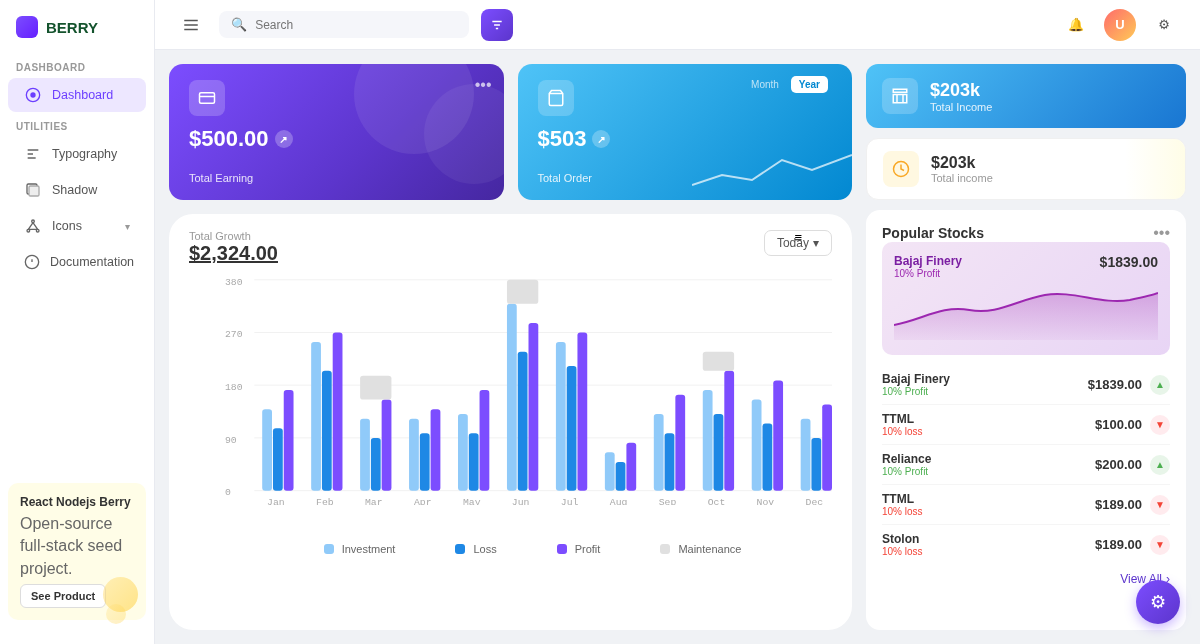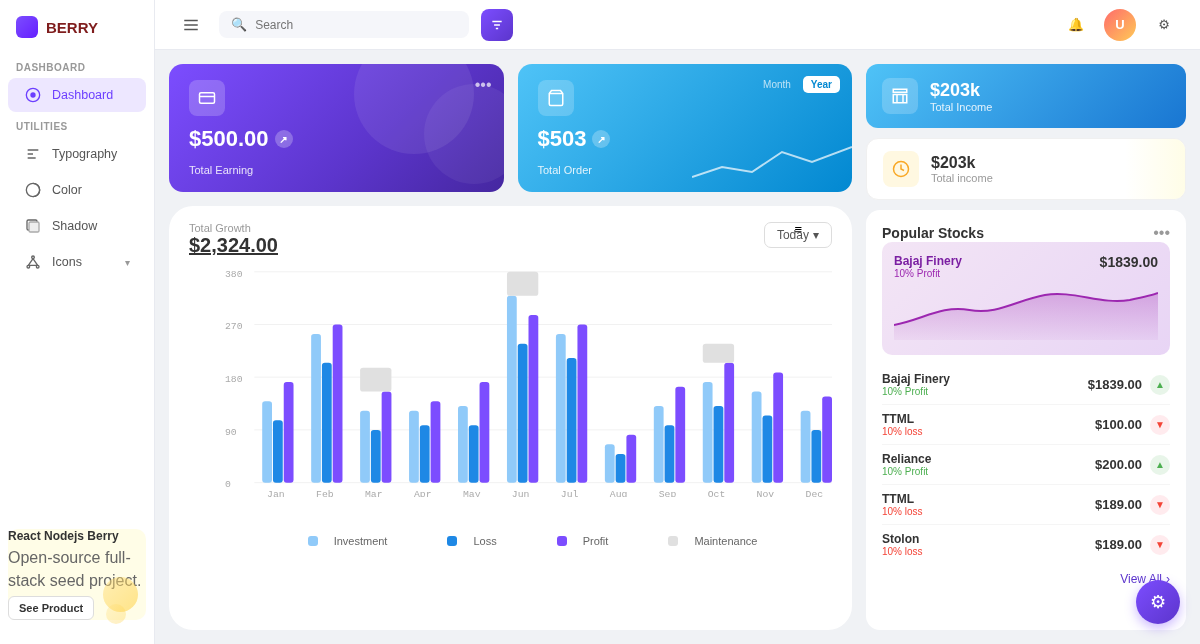--- a/index.html
+++ b/index.html
@@ -1,27 +1,27 @@
 <!DOCTYPE html>
 <html><head>
   <meta charset="utf-8">
   <style>
     * { box-sizing: border-box; margin: 0; padding: 0; }
     body { font-family: 'Segoe UI', Arial, sans-serif; background: #f0f2f5; display: flex; height: 644px; overflow: hidden; font-size: 13px; }
 
     
     .sidebar { width: 155px; background: #fff; display: flex; flex-direction: column; padding: 12px 0; border-right: 1px solid #e8eaf0; flex-shrink: 0; }
-    .sidebar-logo { display: flex; align-items: center; gap: 8px; padding: 4px 16px 16px; font-weight: 700; font-size: 15px; color: #7f1d1d; }
+    .sidebar-logo { display: flex; align-items: center; gap: 8px; padding: 4px 16px 16px; font-weight: 700; font-size: 15px; color: #14532d; }
     .sidebar-logo .logo-icon { width: 22px; height: 22px; background: linear-gradient(135deg, #7c4dff, #651fff); border-radius: 6px; }
     .sidebar-section-title { font-size: 10px; font-weight: 600; color: #999; padding: 8px 16px 4px; text-transform: uppercase; letter-spacing: 0.5px; }
     .sidebar-item { display: flex; align-items: center; gap: 10px; padding: 8px 16px; cursor: pointer; border-radius: 8px; margin: 1px 8px; color: #555; font-size: 12.5px; }
     .sidebar-item.active { background: #ede7ff; color: #6c3fff; }
     .sidebar-item .si-icon { width: 18px; height: 18px; display: flex; align-items: center; justify-content: center; }
     .sidebar-item .si-chevron { margin-left: auto; font-size: 10px; color: #999; }
-    .sidebar-promo { background: #fffde7; border-radius: 10px; margin: 12px 8px; padding: 0; }
+    .sidebar-promo { background: #fffde7; border-radius: 10px; margin: 12px 8px; padding: 12px; }
     .sidebar-promo .promo-title { font-weight: 700; font-size: 12px; color: #333; margin-bottom: 4px; }
     .sidebar-promo .promo-desc { font-size: 16px; color: #666; margin-bottom: 4px; line-height: 1.4; }
     .sidebar-promo .promo-btn { background: #fff; border: 1px solid #ddd; border-radius: 6px; padding: 5px 10px; font-size: 11px; font-weight: 600; cursor: pointer; color: #333; }
 
     
     .main { flex: 1; display: flex; flex-direction: column; overflow: hidden; }
 
     
     .header { background: #fff; padding: 10px 20px; display: flex; align-items: center; gap: 12px; border-bottom: 1px solid #e8eaf0; height: 50px; flex-shrink: 0; }
     .header-menu-btn { width: 32px; height: 32px; display: flex; align-items: center; justify-content: center; cursor: pointer; color: #555; }
@@ -45,22 +45,22 @@
     
     .card-earning { flex: 1; background: linear-gradient(135deg, #7c4dff 0%, #5c35cc 60%, #4527a0 100%); border-radius: 14px; padding: 16px 20px; color: #fff; position: relative; overflow: hidden; min-height: 115px; }
     .card-earning::before { content: ''; position: absolute; top: -30px; right: 30px; width: 120px; height: 120px; background: rgba(255,255,255,0.08); border-radius: 50%; }
     .card-earning::after { content: ''; position: absolute; top: 20px; right: -20px; width: 100px; height: 100px; background: rgba(255,255,255,0.06); border-radius: 50%; }
     .card-order { flex: 1; background: linear-gradient(135deg, #4fc3f7 0%, #0288d1 100%); border-radius: 14px; padding: 16px 20px; color: #fff; position: relative; overflow: hidden; min-height: 115px; }
 
     .card-icon { width: 36px; height: 36px; background: rgba(255,255,255,0.2); border-radius: 8px; display: flex; align-items: center; justify-content: center; font-size: 16px; margin-bottom: 10px; }
     .card-more { position: absolute; top: 12px; right: 12px; cursor: pointer; color: rgba(255,255,255,0.7); font-size: 16px; }
     .card-amount { font-size: 22px; font-weight: 700; display: flex; align-items: center; gap: 6px; }
     .card-amount .trend-icon { width: 18px; height: 18px; background: rgba(255,255,255,0.25); border-radius: 50%; display: flex; align-items: center; justify-content: center; font-size: 10px; }
-    .card-label { font-size: 11px; opacity: 0.85; margin-top: 12px; }
-    .card-month-toggle { position: absolute; top: 12px; right: 12px; display: flex; gap: 4px; }
+    .card-label { font-size: 11px; opacity: 0.85; margin-top: 20px; }
+    .card-month-toggle { position: absolute; top: 12px; right: 24px; display: flex; gap: 4px; }
     .month-btn { padding: 3px 8px; border-radius: 5px; font-size: 10px; cursor: pointer; color: rgba(255,255,255,0.7); border: none; background: transparent; }
     .month-btn.active { background: #fff; color: #0288d1; font-weight: 600; }
     .card-sparkline { position: absolute; bottom: 0; right: 0; width: 160px; height: 60px; }
 
     
     .card-income-top { background: linear-gradient(135deg, #4fc3f7, #1976d2); border-radius: 12px; padding: 14px 16px; color: #fff; display: flex; align-items: center; gap: 12px; flex-shrink: 0; }
     .card-income-icon { width: 36px; height: 36px; background: rgba(255,255,255,0.2); border-radius: 8px; display: flex; align-items: center; justify-content: center; font-size: 16px; }
     .card-income-amount { font-size: 18px; font-weight: 700; }
     .card-income-label { font-size: 11px; opacity: 0.85; }
 
@@ -76,21 +76,21 @@
     .chart-title { font-size: 11px; color: #999; }
     .chart-amount { font-size: 20px; font-weight: 700; color: #333; text-decoration: underline; }
     .chart-today-btn { display: flex; align-items: center; gap: 4px; padding: 5px 12px; border: 1px solid #ddd; border-radius: 7px; font-size: 12px; cursor: pointer; background: #fff; color: #555; }
 
     
     .bar-chart-container { width: 100%; height: 260px; position: relative; padding-left: 36px; padding-bottom: 30px; font-family: Liberation Mono, monospace; }
     .bar-chart-svg { width: 100%; height: 100%; }
 
     
     .chart-legend { display: flex; gap: 16px; justify-content: center; margin-top: 8px; }
-    .legend-item { display: flex; align-items: center; gap: 16px; font-size: 11px; color: #666; padding-left: 44px; }
+    .legend-item { display: flex; align-items: center; gap: 8px; font-size: 11px; color: #666; padding-left: 44px; }
     .legend-dot { width: 10px; height: 10px; border-radius: 3px; }
 
     
     .stocks-card { background: #fff; border-radius: 14px; padding: 14px 16px; flex: 1; overflow-y: auto; }
     .stocks-header { display: flex; align-items: center; justify-content: space-between; }
     .stocks-title { font-size: 14px; font-weight: 600; color: #333; }
     .stocks-more { color: #999; cursor: pointer; font-size: 16px; }
     .stock-chart-preview { background: linear-gradient(135deg, #f3e5f5, #e8d5f5); border-radius: 10px; padding: 12px; margin-bottom: 10px; position: relative; }
     .stock-preview-title { font-size: 12px; font-weight: 600; color: #7b1fa2; }
     .stock-preview-subtitle { font-size: 10px; color: #9c27b0; }
@@ -139,48 +139,48 @@
     <span class="si-icon">
       <svg width="16" height="16" viewBox="0 0 24 24" fill="none" stroke="#666" stroke-width="2">
           <path d="M4 6h16M4 12h8M4 18h12"></path>
         </svg>
     </span>
     <span>Typography</span>
   </div>
   <div class="sidebar-item">
     <span class="si-icon">
       <svg width="16" height="16" viewBox="0 0 24 24" fill="none" stroke="#666" stroke-width="2">
-          <circle cx="12" cy="12" r="10"></circle>
-          <path d="M12 2a10 10 0 0 1 0 20"></path>
-        </svg>
-    </span>
-    <span>Color</span>
-  </div>
-  <div class="sidebar-item">
-    <span class="si-icon">
-      <svg width="16" height="16" viewBox="0 0 24 24" fill="none" stroke="#666" stroke-width="2">
           <rect x="3" y="3" width="15" height="15" rx="2"></rect>
           <rect x="6" y="6" width="15" height="15" rx="2" fill="#eee" stroke="#aaa"></rect>
         </svg>
     </span>
     <span>Shadow</span>
   </div>
   <div class="sidebar-item">
     <span class="si-icon">
       <svg width="16" height="16" viewBox="0 0 24 24" fill="none" stroke="#666" stroke-width="2">
           <circle cx="12" cy="5" r="2"></circle>
           <circle cx="5" cy="19" r="2"></circle>
           <circle cx="19" cy="19" r="2"></circle>
           <path d="M12 7l-7 10h14z" fill="none"></path>
         </svg>
     </span>
     <span>Icons</span>
     <span class="si-chevron">▾</span>
   </div>
 
+  <div class="sidebar-item">
+    <span class="si-icon">
+      <svg width="16" height="16" viewBox="0 0 24 24" fill="none" stroke="#666" stroke-width="2">
+          <circle cx="12" cy="12" r="10"></circle>
+          <path d="M12 8v4M12 16h.01"></path>
+        </svg>
+    </span>
+    <span>Documentation</span>
+  </div>
 
   <div style="flex:1"></div>
   <div class="sidebar-promo" style="position:relative;">
     <div class="promo-title">React Nodejs Berry</div>
     <div class="promo-desc">Open-source full-stack seed project.</div>
     <button class="promo-btn">See Product</button>
     <div style="position:absolute;right:8px;bottom:8px;width:35px;height:35px;background:linear-gradient(135deg,#ffe082,#ffca28);border-radius:50%;opacity:0.5;"></div>
     <div style="position:absolute;right:20px;bottom:-4px;width:20px;height:20px;background:linear-gradient(135deg,#ffe082,#ffca28);border-radius:50%;opacity:0.3;"></div>
   </div>
 </div>

